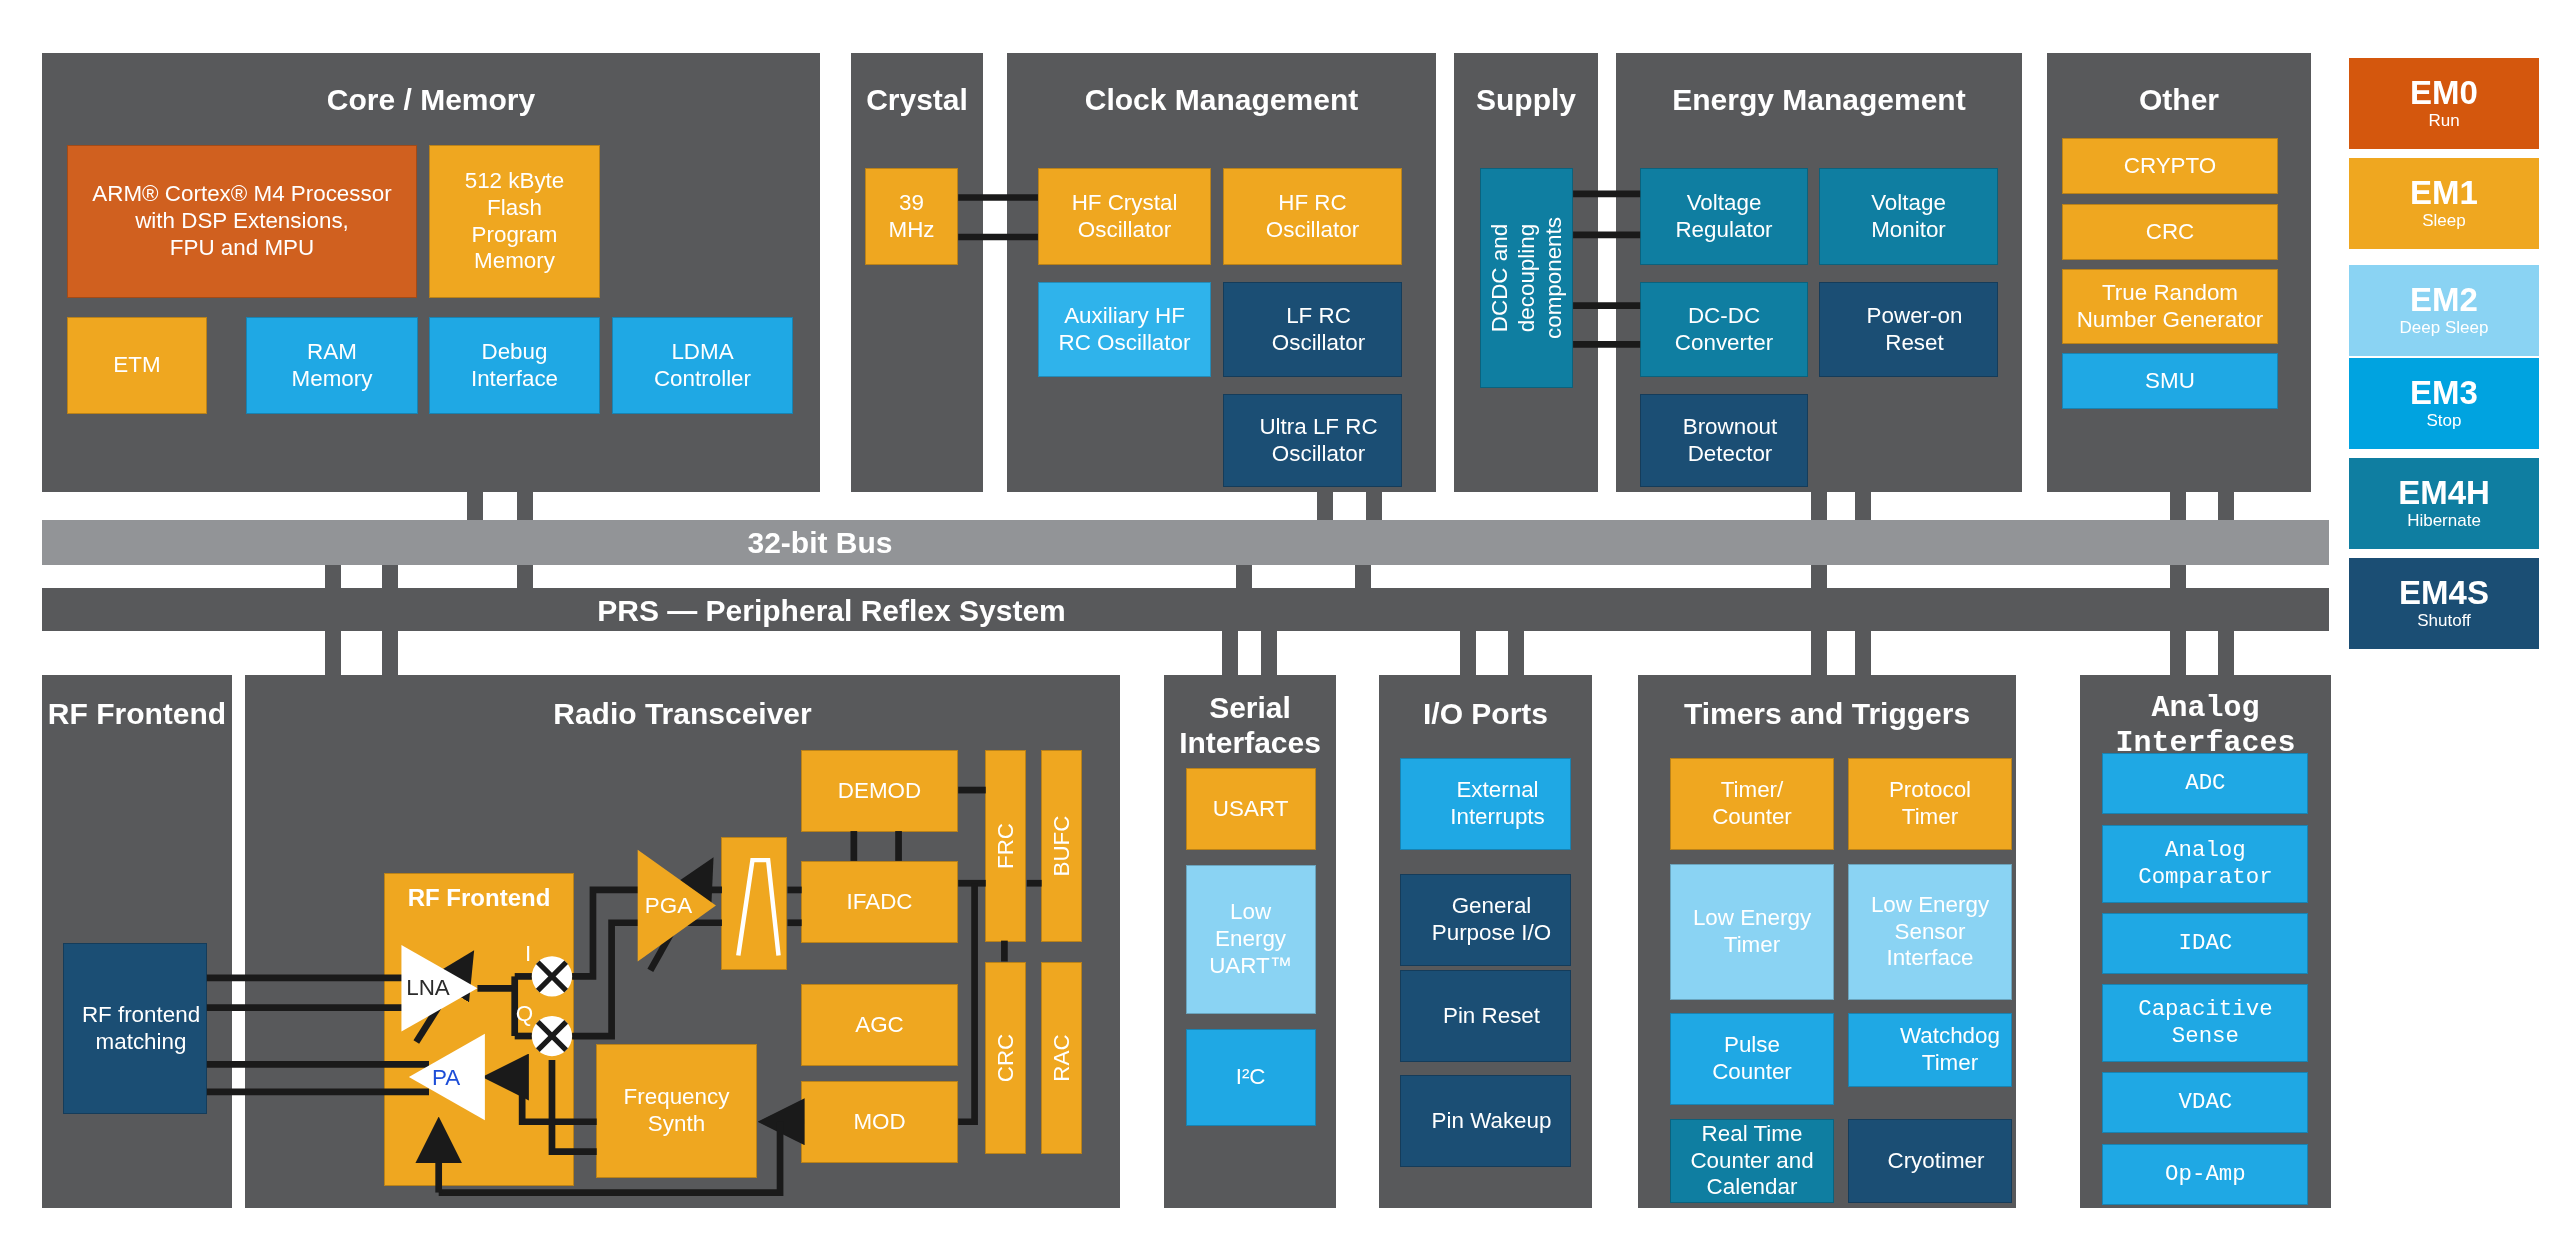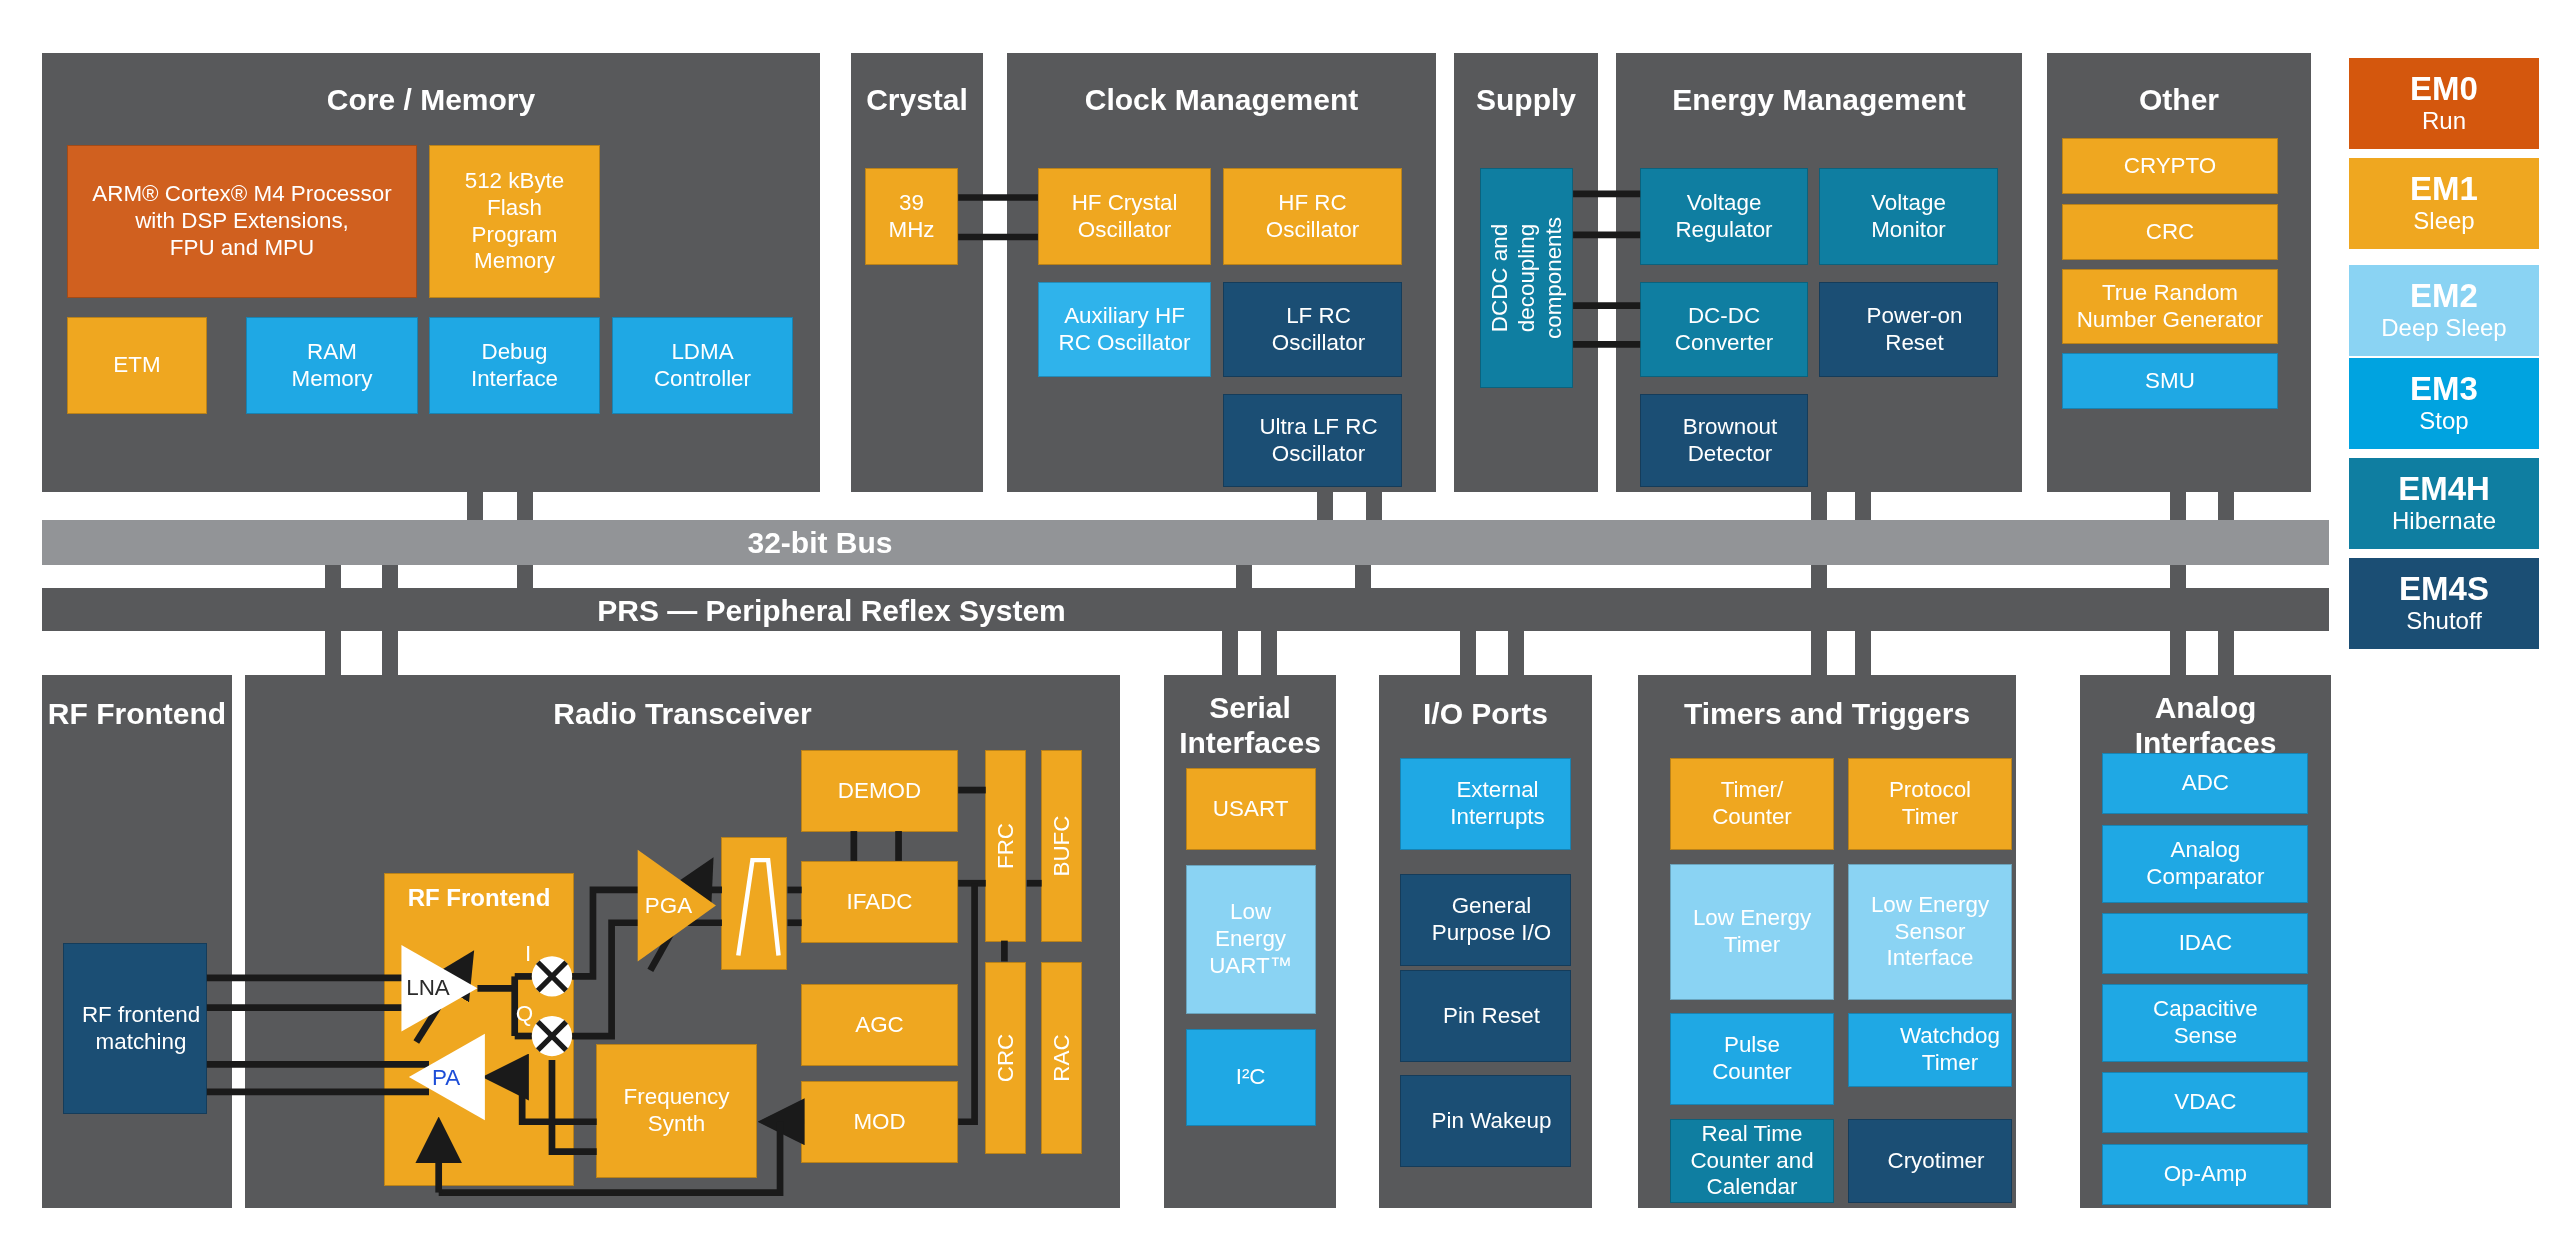--- a/index.html
+++ b/index.html
@@ -16,21 +16,21 @@
   .orange{background:#D0601F;}
   .vtext{position:absolute;left:50%;top:50%;display:flex;align-items:center;justify-content:center;
          transform:translate(-50%,-50%) rotate(-90deg);text-align:center;white-space:pre-line;}
   .stub{position:absolute;width:16.4px;background:#58595B;}
   .busbar{position:absolute;left:42px;width:2287px;}
   .buslabel{position:absolute;color:#fff;font-weight:bold;font-size:30px;text-align:center;}
   .lbl{position:absolute;font-size:22.4px;text-align:center;white-space:pre;}
   .legend-box{position:absolute;left:2349px;width:190px;height:91px;display:flex;flex-direction:column;
               align-items:center;justify-content:center;color:#fff;text-align:center;}
   .legend-box strong{font-size:33px;font-weight:bold;line-height:1.1;}
-  .legend-box span{font-size:24px;line-height:1.2;}
+  .legend-box span{font-size:17px;line-height:1.2;}
   svg{position:absolute;left:0;top:0;pointer-events:none;}
 </style>
 </head>
 <body>
 
 <div id="stage">
 
   <div class="stub" style="left:467px;top:486px;height:37px;"></div>
   <div class="stub" style="left:517px;top:486px;height:37px;"></div>
   <div class="stub" style="left:1317px;top:486px;height:37px;"></div>
@@ -200,21 +200,21 @@
     <div class="box blue" style="left:32px;top:338px;width:164px;height:92px;">Pulse
 Counter</div>
     <div class="box blue" style="left:210px;top:338px;width:164px;height:74px;padding-left:40px;">Watchdog
 Timer</div>
     <div class="box teal" style="left:32px;top:444px;width:164px;height:84px;">Real Time
 Counter and
 Calendar</div>
     <div class="box navy" style="left:210px;top:444px;width:164px;height:84px;">Cryotimer</div>
   </div>
 
-  <div class="panel" style="left:2080px;top:675px;width:251px;height:533px;">
+  <div class="panel" style="left:2080px;top:675px;width:251px;height:533px;font-family:Liberation Mono, monospace;">
     <div class="ptitle" style="top:16.4px;">Analog
 Interfaces</div>
     <div class="box blue" style="left:22.4px;top:78px;width:206px;height:61px;">ADC</div>
     <div class="box blue" style="left:22.4px;top:150px;width:206px;height:78px;">Analog
 Comparator</div>
     <div class="box blue" style="left:22.4px;top:238px;width:206px;height:61px;">IDAC</div>
     <div class="box blue" style="left:22.4px;top:309px;width:206px;height:78px;">Capacitive
 Sense</div>
     <div class="box blue" style="left:22.4px;top:397px;width:206px;height:61px;">VDAC</div>
     <div class="box blue" style="left:22.4px;top:469px;width:206px;height:61px;">Op-Amp</div>

